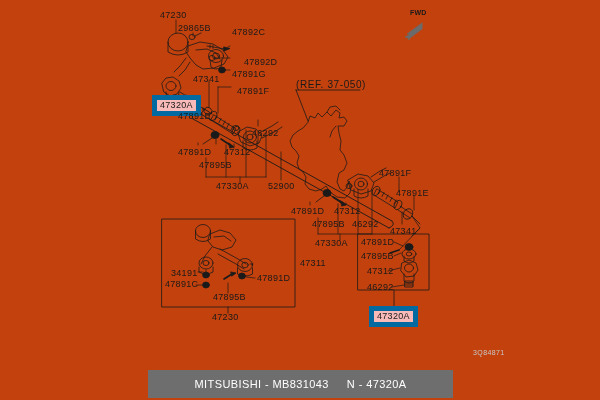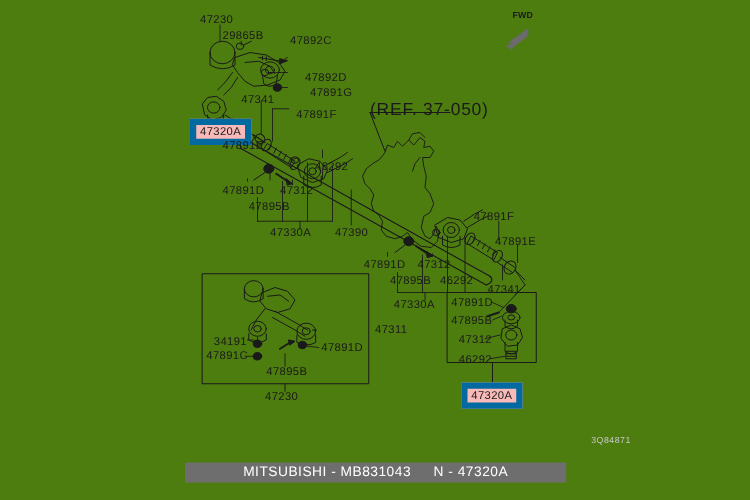--- a/index.html
+++ b/index.html
@@ -4,21 +4,21 @@
 <style>
   html, body {
     margin: 0;
     padding: 0;
     background: #ffffff;
   }
   #root {
     position: relative;
     width: 600px;
     height: 400px;
-    background: #4d7c0f;
+    background: #c2410c;
     font-family: "Liberation Sans", sans-serif;
     overflow: hidden;
   }
   #diagram-canvas {
     position: absolute;
     left: 0; top: 0;
     width: 600px;
     height: 400px;
   }
   .lbl {
@@ -31,39 +31,39 @@
     line-height: 1;
   }
   .lbl.hl {
     background: #f8b9b9;
     border: 5px solid #0369a1;
     color: #1a1a1a;
     padding: 1px 3px;
     line-height: 1;
   }
   .lbl.ref {
-    font-size: 14px;
+    font-size: 10px;
     letter-spacing: 0.6px;
   }
   .lbl.fwd {
     font-size: 7px;
     font-weight: bold;
     letter-spacing: 0.2px;
   }
   .lbl.dwg {
     font-size: 7px;
     color: #c9c9c9;
     letter-spacing: 0.4px;
   }
   #footer-bar {
     position: absolute;
     left: 148px;
     top: 370px;
     width: 305px;
-    height: 16px;
+    height: 28px;
     background: #6e6e6e;
     display: flex;
     align-items: center;
     justify-content: center;
     gap: 18px;
   }
   #footer-bar .ftxt {
     font-family: "Liberation Sans", sans-serif;
     font-size: 11px;
     color: #ffffff;
@@ -359,31 +359,31 @@
         <line x1="392" y1="287" x2="404" y2="285"></line>
       </g>
 
     </g>
   </svg>
 
   <div class="lbl" style="left:160px; top:11px;">47230</div>
   <div class="lbl" style="left:178px; top:24px;">29865B</div>
   <div class="lbl" style="left:232px; top:28px;">47892C</div>
   <div class="lbl" style="left:244px; top:58px;">47892D</div>
-  <div class="lbl" style="left:232px; top:70px;margin-left:16px;">47891G</div>
+  <div class="lbl" style="left:232px; top:70px;">47891G</div>
   <div class="lbl" style="left:193px; top:75px;">47341</div>
   <div class="lbl" style="left:237px; top:87px;">47891F</div>
   <div class="lbl hl" style="left:152px; top:95px;">47320A</div>
   <div class="lbl" style="left:178px; top:112px;">47891E</div>
   <div class="lbl" style="left:252px; top:129px;">46292</div>
   <div class="lbl" style="left:178px; top:148px;">47891D</div>
   <div class="lbl" style="left:224px; top:148px;">47312</div>
   <div class="lbl" style="left:199px; top:161px;">47895B</div>
   <div class="lbl" style="left:216px; top:182px;">47330A</div>
-  <div class="lbl" style="left:268px; top:182px;">47390</div>
+  <div class="lbl" style="left:268px; top:182px;">52900</div>
   <div class="lbl" style="left:379px; top:169px;">47891F</div>
   <div class="lbl" style="left:396px; top:189px;">47891E</div>
   <div class="lbl" style="left:291px; top:207px;">47891D</div>
   <div class="lbl" style="left:334px; top:207px;">47312</div>
   <div class="lbl" style="left:312px; top:220px;">47895B</div>
   <div class="lbl" style="left:352px; top:220px;">46292</div>
   <div class="lbl" style="left:390px; top:227px;">47341</div>
   <div class="lbl" style="left:315px; top:239px;">47330A</div>
 
   <div class="lbl ref" style="left:296px; top:80px;">(REF. 37-050)</div>

